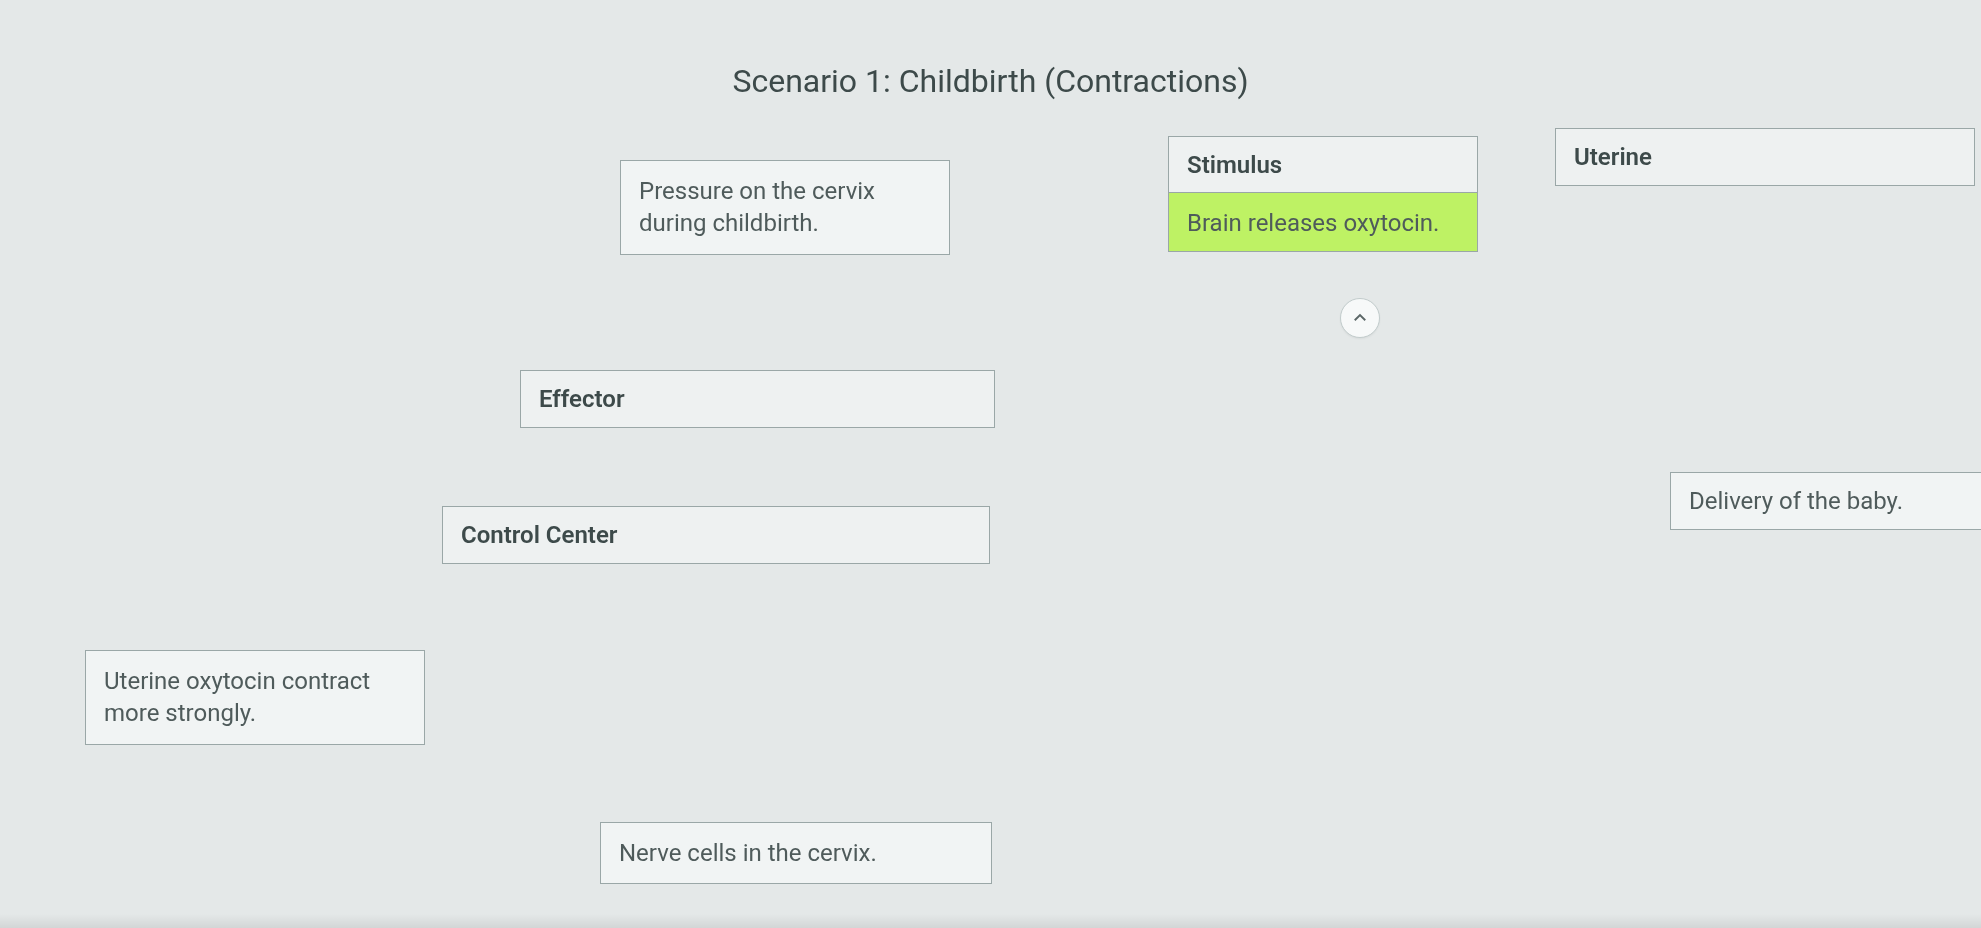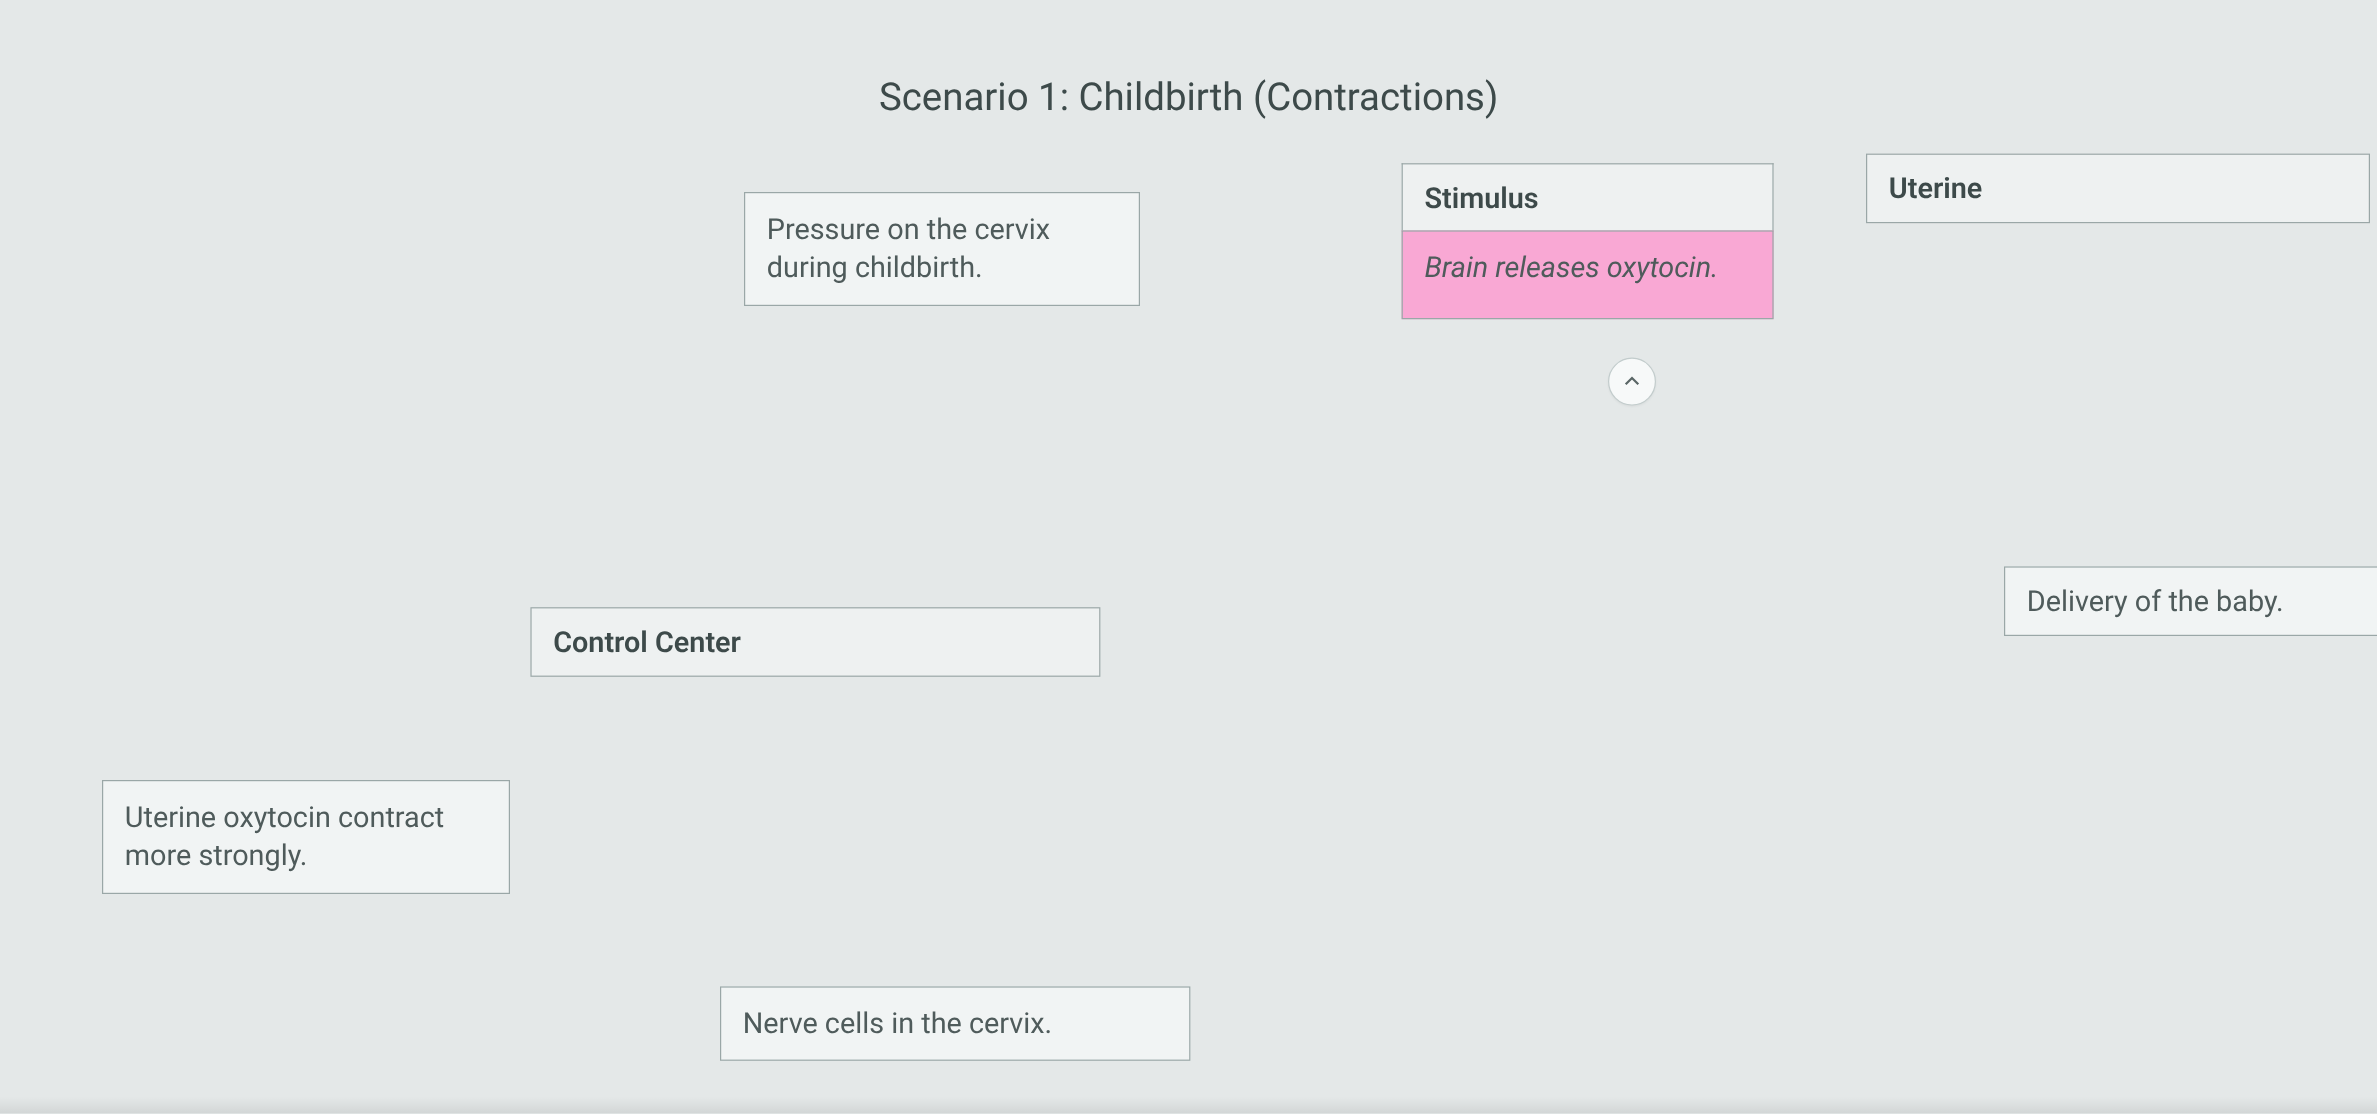--- a/index.html
+++ b/index.html
@@ -52,28 +52,27 @@
     border: 1px solid #9aa7a7;
     border-bottom: none;
     padding: 14px 18px;
     font-size: 24px;
     font-weight: 600;
     color: #3d4a4a;
     box-sizing: border-box;
   }
   .stimulus-body {
     position: absolute;
-    background: #f9a8d4;
+    background: #bef264;
     border: 1px solid #9aa7a7;
-    padding: 14px 18px 24px 18px;
+    padding: 14px 18px 10px 18px;
     font-size: 24px;
     color: #4f5b5b;
     line-height: 1.4;
     box-sizing: border-box;
-    font-style: italic;
   }
   .collapse-badge {
     position: absolute;
     width: 40px;
     height: 40px;
     border-radius: 50%;
     background: #f7f9f9;
     border: 1px solid #c2cccc;
     display: flex;
     align-items: center;
@@ -99,22 +98,23 @@
 </style>
 </head>
 <body>
 
 <div class="canvas">
 
   <div class="title">Scenario 1: Childbirth (Contractions)</div>
 
   <div class="box answer-card" style="left:572px; top:160px; width:330px;margin-left:48px;">Pressure on the cervix during childbirth.</div>
 
+  <div class="box drop-target" style="left:520px; top:370px; width:475px; padding-top:12px; padding-bottom:12px;">Effector</div>
 
-  <div class="box drop-target" style="left:442px; top:506px; width:475px; padding-top:12px; padding-bottom:12px;">Control Center</div>
+  <div class="box drop-target" style="left:442px; top:506px; width:548px; padding-top:12px; padding-bottom:12px;">Control Center</div>
 
   <div class="box answer-card" style="left:85px; top:650px; width:340px;">Uterine oxytocin contract more strongly.</div>
 
   <div class="box answer-card" style="left:600px; top:822px; width:392px;">Nerve cells in the cervix.</div>
 
   <div class="stimulus-header" style="left:1168px; top:136px; width:310px;">Stimulus</div>
   <div class="stimulus-body" style="left:1168px; top:192px; width:310px;">Brain releases oxytocin.</div>
 
   <div class="collapse-badge" style="left:1340px; top:298px;">
     <svg viewBox="0 0 24 24">

